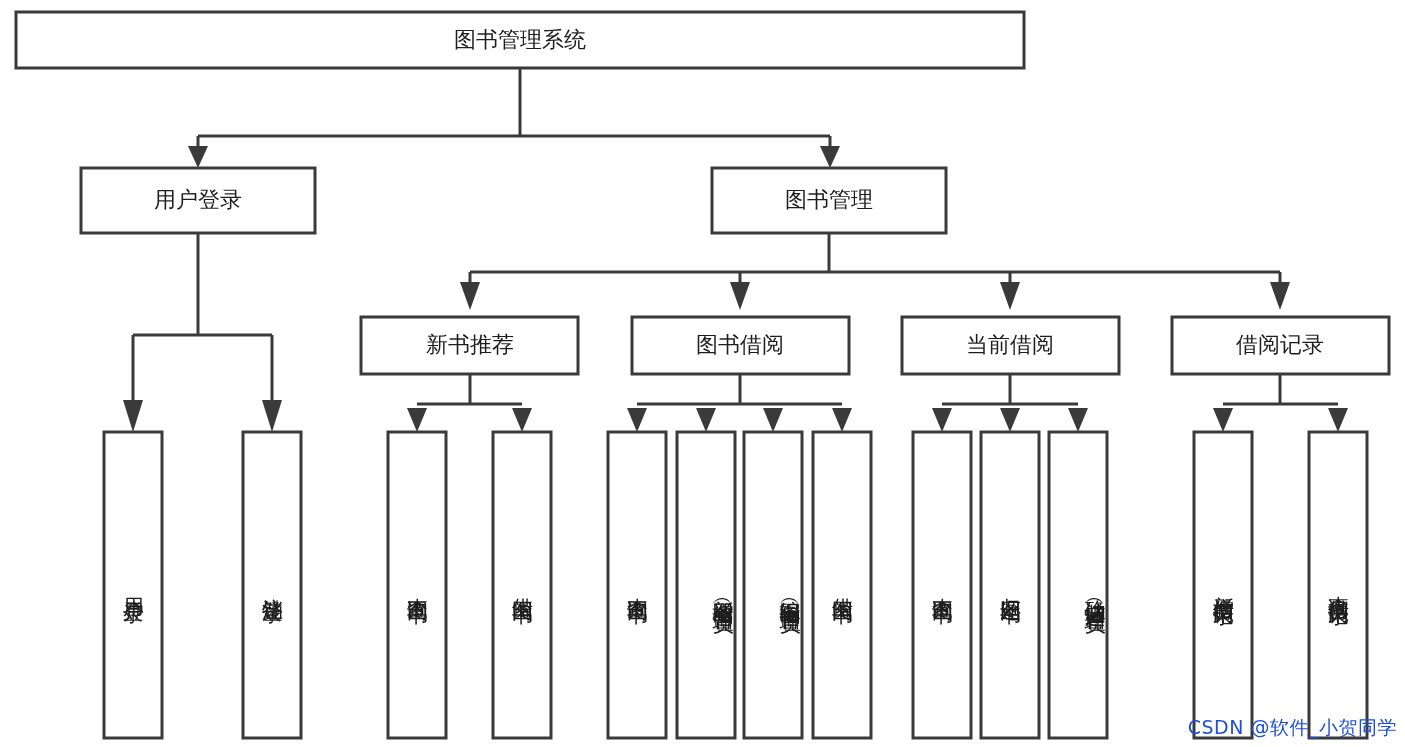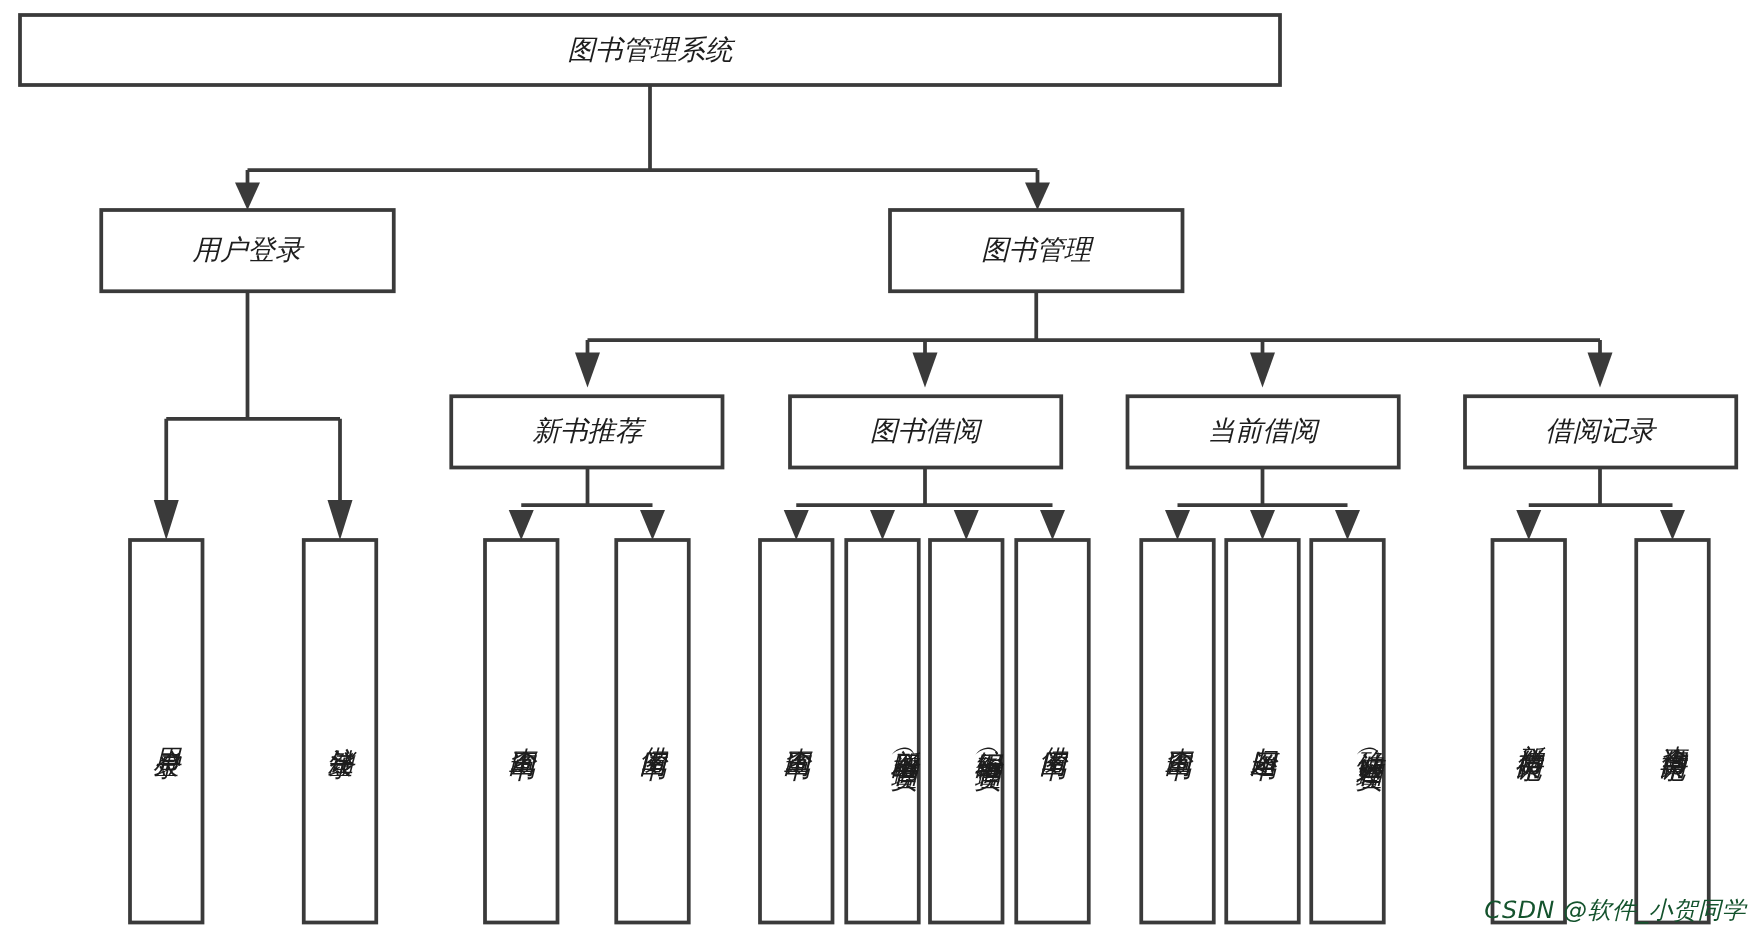--- a/index.html
+++ b/index.html
@@ -11,21 +11,20 @@
     width: 1405px;
     height: 747px;
     font-family: "DejaVu Sans", "Liberation Sans", sans-serif;
     overflow: hidden;
   }
   #diagram-root {
     position: relative;
     width: 1405px;
     height: 747px;
     background: #ffffff;
-    font-style: italic;
   }
   svg#tree-svg {
     position: absolute;
     left: 0;
     top: 0;
     width: 1405px;
     height: 747px;
   }
   .node-box {
     fill: #ffffff;
@@ -63,21 +62,21 @@
     justify-content: center;
     white-space: nowrap;
     user-select: none;
   }
   .watermark {
     position: absolute;
     right: 8px;
     bottom: 6px;
     font-family: "DejaVu Sans", "Liberation Sans", sans-serif;
     font-size: 19px;
-    color: #14532d;
+    color: #1d4ed8;
     letter-spacing: 0.5px;
     white-space: nowrap;
   }
 </style>
 </head>
 <body>
 
 <div id="diagram-root">
 
   <svg id="tree-svg" viewBox="0 0 1405 747">

